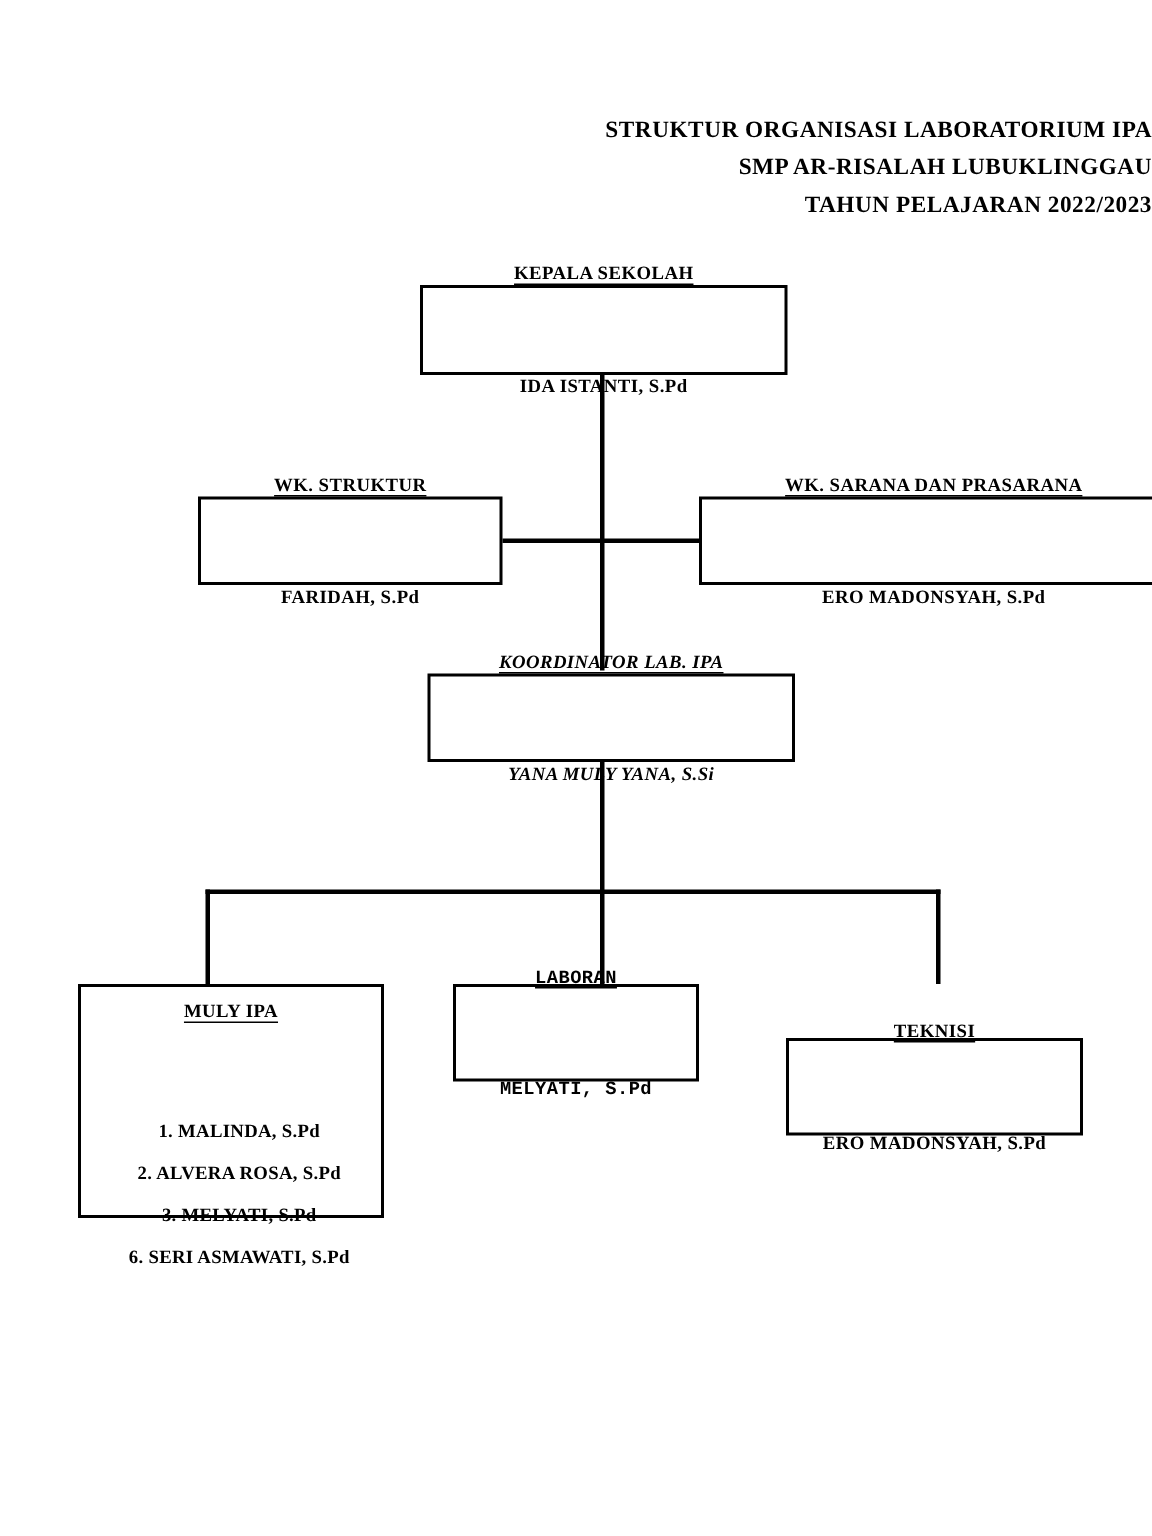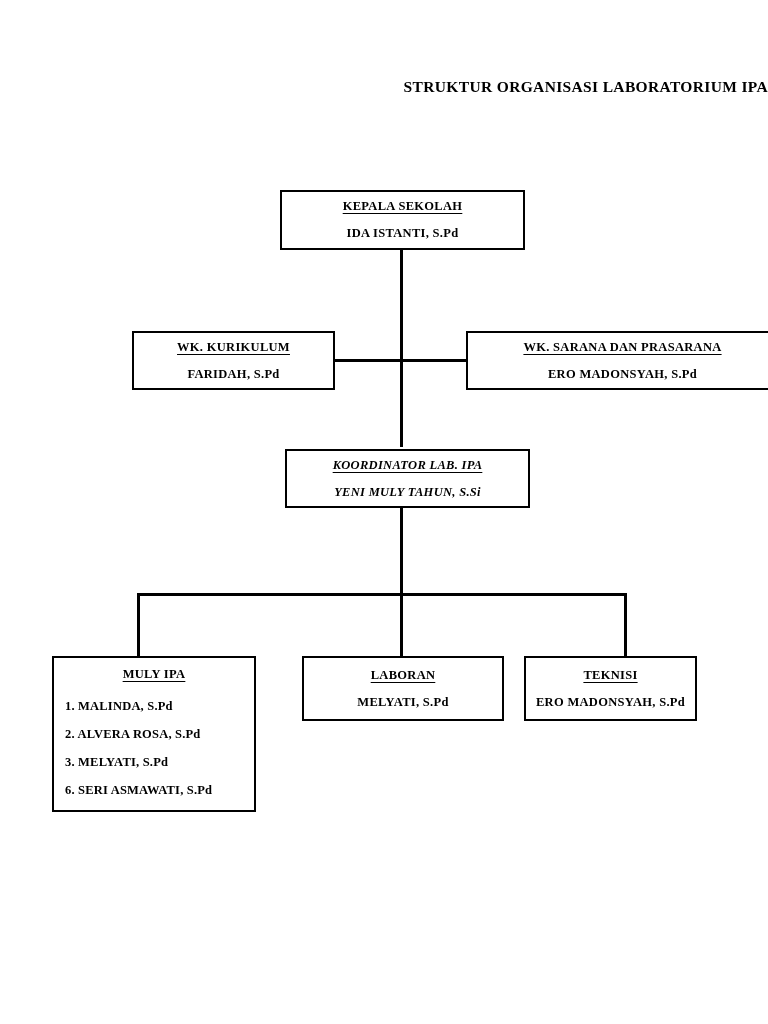--- a/index.html
+++ b/index.html
@@ -41,20 +41,21 @@
 
   
   .node {
     position: absolute;
     border: 2.5px solid #000000;
     background: #ffffff;
     display: flex;
     flex-direction: column;
     align-items: center;
     justify-content: center;
+    gap: 48px;
   }
   .node .node-title {
     font-size: 12.5px;
     font-weight: bold;
     letter-spacing: 0.3px;
     text-decoration: underline;
     text-underline-offset: 2.5px;
     white-space: nowrap;
     text-align: center;
   }
@@ -73,79 +74,82 @@
     align-items: stretch;
     padding: 9px 0 0 0;
   }
   .node.list-node .node-title {
     align-self: center;
     margin-bottom: 10px;
   }
   .node.list-node .member-list {
     list-style: none;
     padding: 0 0 0 11px;
+    text-align: center;
   }
   .node.list-node .member-list li {
     font-size: 12.5px;
     font-weight: bold;
     letter-spacing: 0.2px;
     line-height: 28px;
     white-space: nowrap;
   }
 </style>
 </head>
 <body>
 
 <div id="chart-title">
   <div class="title-line">STRUKTUR ORGANISASI LABORATORIUM IPA</div>
+  <div class="title-line">SMP AR-RISALAH LUBUKLINGGAU</div>
+  <div class="title-line">TAHUN PELAJARAN 2022/2023</div>
 </div>
 
 <div class="connector" style="left:400px; top:249px; width:3px; height:198px;"></div>
 
 <div class="connector" style="left:333px; top:359px; width:135px; height:3px;"></div>
 
 <div class="connector" style="left:400px; top:508px; width:3px; height:148px;"></div>
 
 <div class="connector" style="left:137px; top:593px; width:490px; height:3px;"></div>
 
 <div class="connector" style="left:137px; top:593px; width:3px; height:63px;"></div>
 
 <div class="connector" style="left:624px; top:593px; width:3px; height:63px;"></div>
 
 <div class="node" style="left:280px; top:190px; width:245px; height:60px;">
   <div class="node-title">KEPALA SEKOLAH </div>
   <div class="node-name">IDA ISTANTI, S.Pd</div>
 </div>
 
 <div class="node" style="left:132px; top:331px; width:203px; height:59px;">
-  <div class="node-title">WK. KURIKULUM</div>
+  <div class="node-title">WK. STRUKTUR</div>
   <div class="node-name">FARIDAH, S.Pd</div>
 </div>
 
 <div class="node" style="left:466px; top:331px; width:313px; height:59px;justify-content:center;">
   <div class="node-title">WK. SARANA DAN PRASARANA</div>
   <div class="node-name">ERO MADONSYAH, S.Pd</div>
 </div>
 
 <div class="node" style="left:285px; top:449px; width:245px; height:59px;font-style:italic;">
   <div class="node-title">KOORDINATOR LAB. IPA</div>
-  <div class="node-name">YENI MULY TAHUN, S.Si</div>
+  <div class="node-name">YANA MULY YANA, S.Si</div>
 </div>
 
 <div class="node list-node" style="left:52px; top:656px; width:204px; height:156px;">
   <div class="node-title">MULY IPA</div>
   <ul class="member-list">
     <li>1. MALINDA, S.Pd</li>
     <li>2. ALVERA ROSA, S.Pd</li>
     <li>3. MELYATI, S.Pd</li>
     <li>6. SERI ASMAWATI, S.Pd</li>
   </ul>
 </div>
 
-<div class="node" style="left:302px; top:656px; width:202px; height:65px;">
+<div class="node" style="left:302px; top:656px; width:164px; height:65px;font-family:Liberation Mono, monospace;">
   <div class="node-title">LABORAN</div>
   <div class="node-name">MELYATI, S.Pd</div>
 </div>
 
-<div class="node" style="left:524px; top:656px; width:173px; height:65px;">
+<div class="node" style="left:524px; top:692px; width:198px; height:65px;">
   <div class="node-title">TEKNISI</div>
   <div class="node-name">ERO MADONSYAH, S.Pd</div>
 </div>
 
 </body></html>

